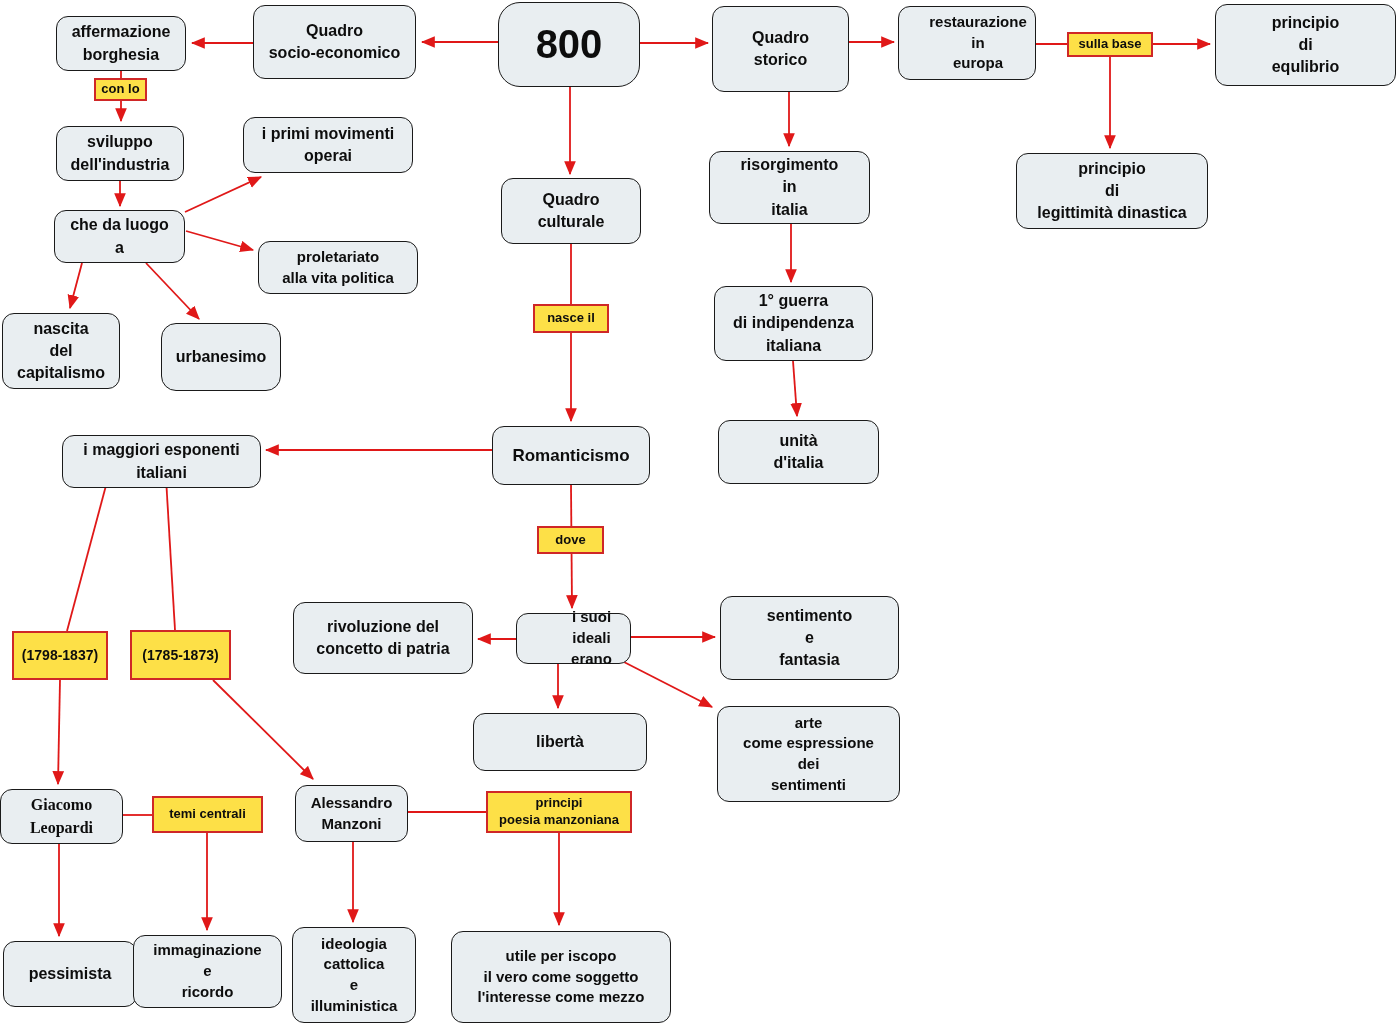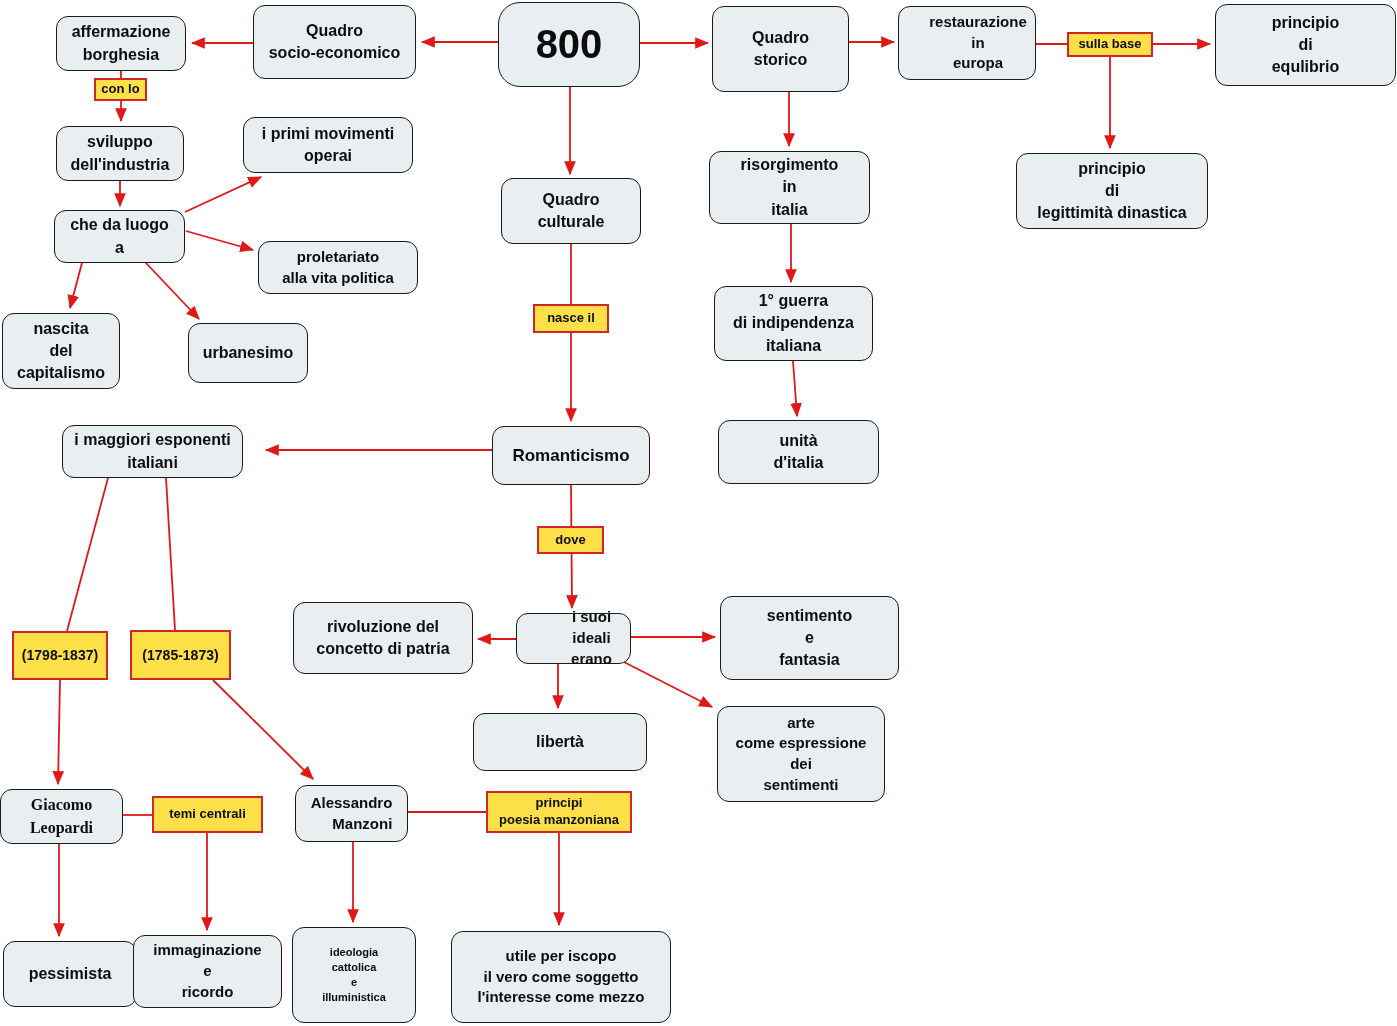--- a/index.html
+++ b/index.html
@@ -111,58 +111,58 @@
 dell'industria</div>
     <div class="node" style="left: 243px; top: 117px; width: 170px; height: 56px;">i primi movimenti
 operai</div>
     <div class="node" style="left: 54px; top: 210px; width: 131px; height: 53px;">che da luogo
 a</div>
     <div class="node" style="left: 258px; top: 241px; width: 160px; height: 53px; font-size: 15px;">proletariato
 alla vita politica</div>
     <div class="node" style="left: 2px; top: 313px; width: 118px; height: 76px;">nascita
 del
 capitalismo</div>
-    <div class="node" style="left: 188px; top: 323px; width: 120px; height: 60px;">urbanesimo</div>
+    <div class="node" style="left: 161px; top: 323px; width: 120px; height: 68px; border-radius: 15px;">urbanesimo</div>
     <div class="node" style="left: 501px; top: 178px; width: 140px; height: 66px;">Quadro
 culturale</div>
     <div class="node" style="left: 709px; top: 151px; width: 161px; height: 73px;">risorgimento
 in
 italia</div>
     <div class="node" style="left: 1016px; top: 153px; width: 192px; height: 76px;">principio
 di
 legittimità dinastica</div>
     <div class="node" style="left: 714px; top: 286px; width: 159px; height: 75px; border-radius: 12px;">1° guerra
 di indipendenza
 italiana</div>
     <div class="node" style="left: 718px; top: 420px; width: 161px; height: 64px;">unità
 d'italia</div>
     <div class="node" style="left: 492px; top: 426px; width: 158px; height: 59px; font-size: 17px;">Romanticismo</div>
-    <div class="node" style="left: 62px; top: 425px; width: 181px; height: 53px;">i maggiori esponenti
+    <div class="node" style="left: 62px; top: 435px; width: 199px; height: 53px;">i maggiori esponenti
 italiani</div>
     <div class="node" style="left: 516px; top: 613px; width: 115px; height: 51px; font-size: 15px; padding-left: 40px;">i suoi ideali
 erano</div>
     <div class="node" style="left: 293px; top: 602px; width: 180px; height: 72px;">rivoluzione del
 concetto di patria</div>
     <div class="node" style="left: 720px; top: 596px; width: 179px; height: 84px;">sentimento
 e
 fantasia</div>
     <div class="node" style="left: 473px; top: 713px; width: 174px; height: 58px;">libertà</div>
-    <div class="node" style="left: 717px; top: 706px; width: 168px; height: 96px; font-size: 15px;">arte
+    <div class="node" style="left: 717px; top: 706px; width: 183px; height: 96px; font-size: 15px;">arte
 come espressione
 dei
 sentimenti</div>
     <div class="node" style="left: 0px; top: 789px; width: 123px; height: 55px; font-family: Liberation Serif, serif;">Giacomo
 Leopardi</div>
-    <div class="node" style="left: 295px; top: 785px; width: 113px; height: 57px; font-size: 15px; text-align: right;">Alessandro
+    <div class="node" style="left: 295px; top: 785px; width: 113px; height: 57px; font-size: 15px;">Alessandro
 Manzoni</div>
     <div class="node" style="left: 3px; top: 941px; width: 134px; height: 66px;">pessimista</div>
     <div class="node" style="left: 133px; top: 935px; width: 149px; height: 73px; font-size: 15px;">immaginazione
 e
 ricordo</div>
-    <div class="node" style="left: 292px; top: 927px; width: 124px; height: 96px; font-size: 11px;">ideologia
+    <div class="node" style="left: 292px; top: 927px; width: 124px; height: 96px; font-size: 15px;">ideologia
 cattolica
 e
 illuministica</div>
     <div class="node" style="left: 451px; top: 931px; width: 220px; height: 92px; font-size: 15px;">utile per iscopo
 il vero come soggetto
 l'interesse come mezzo</div>
     <div class="label" style="left: 94px; top: 78px; width: 53px; height: 23px;">con lo</div>
     <div class="label" style="left: 1067px; top: 32px; width: 86px; height: 25px;">sulla base</div>
     <div class="label" style="left: 533px; top: 304px; width: 76px; height: 29px;">nasce il</div>
     <div class="label" style="left: 537px; top: 526px; width: 67px; height: 28px;">dove</div>

